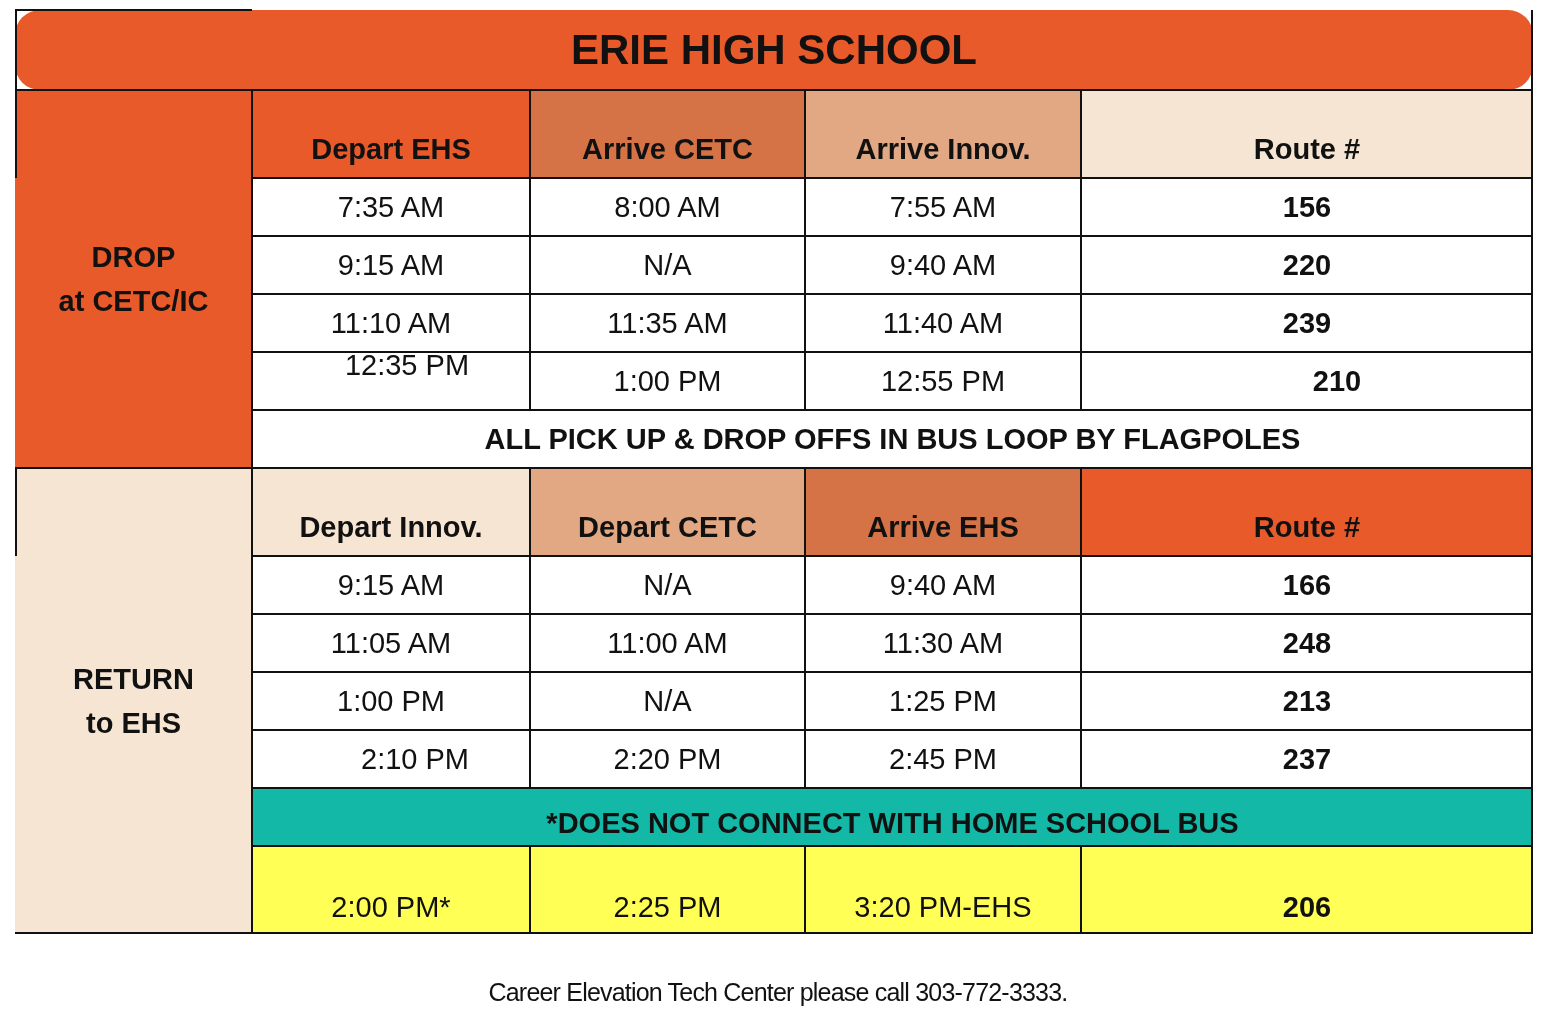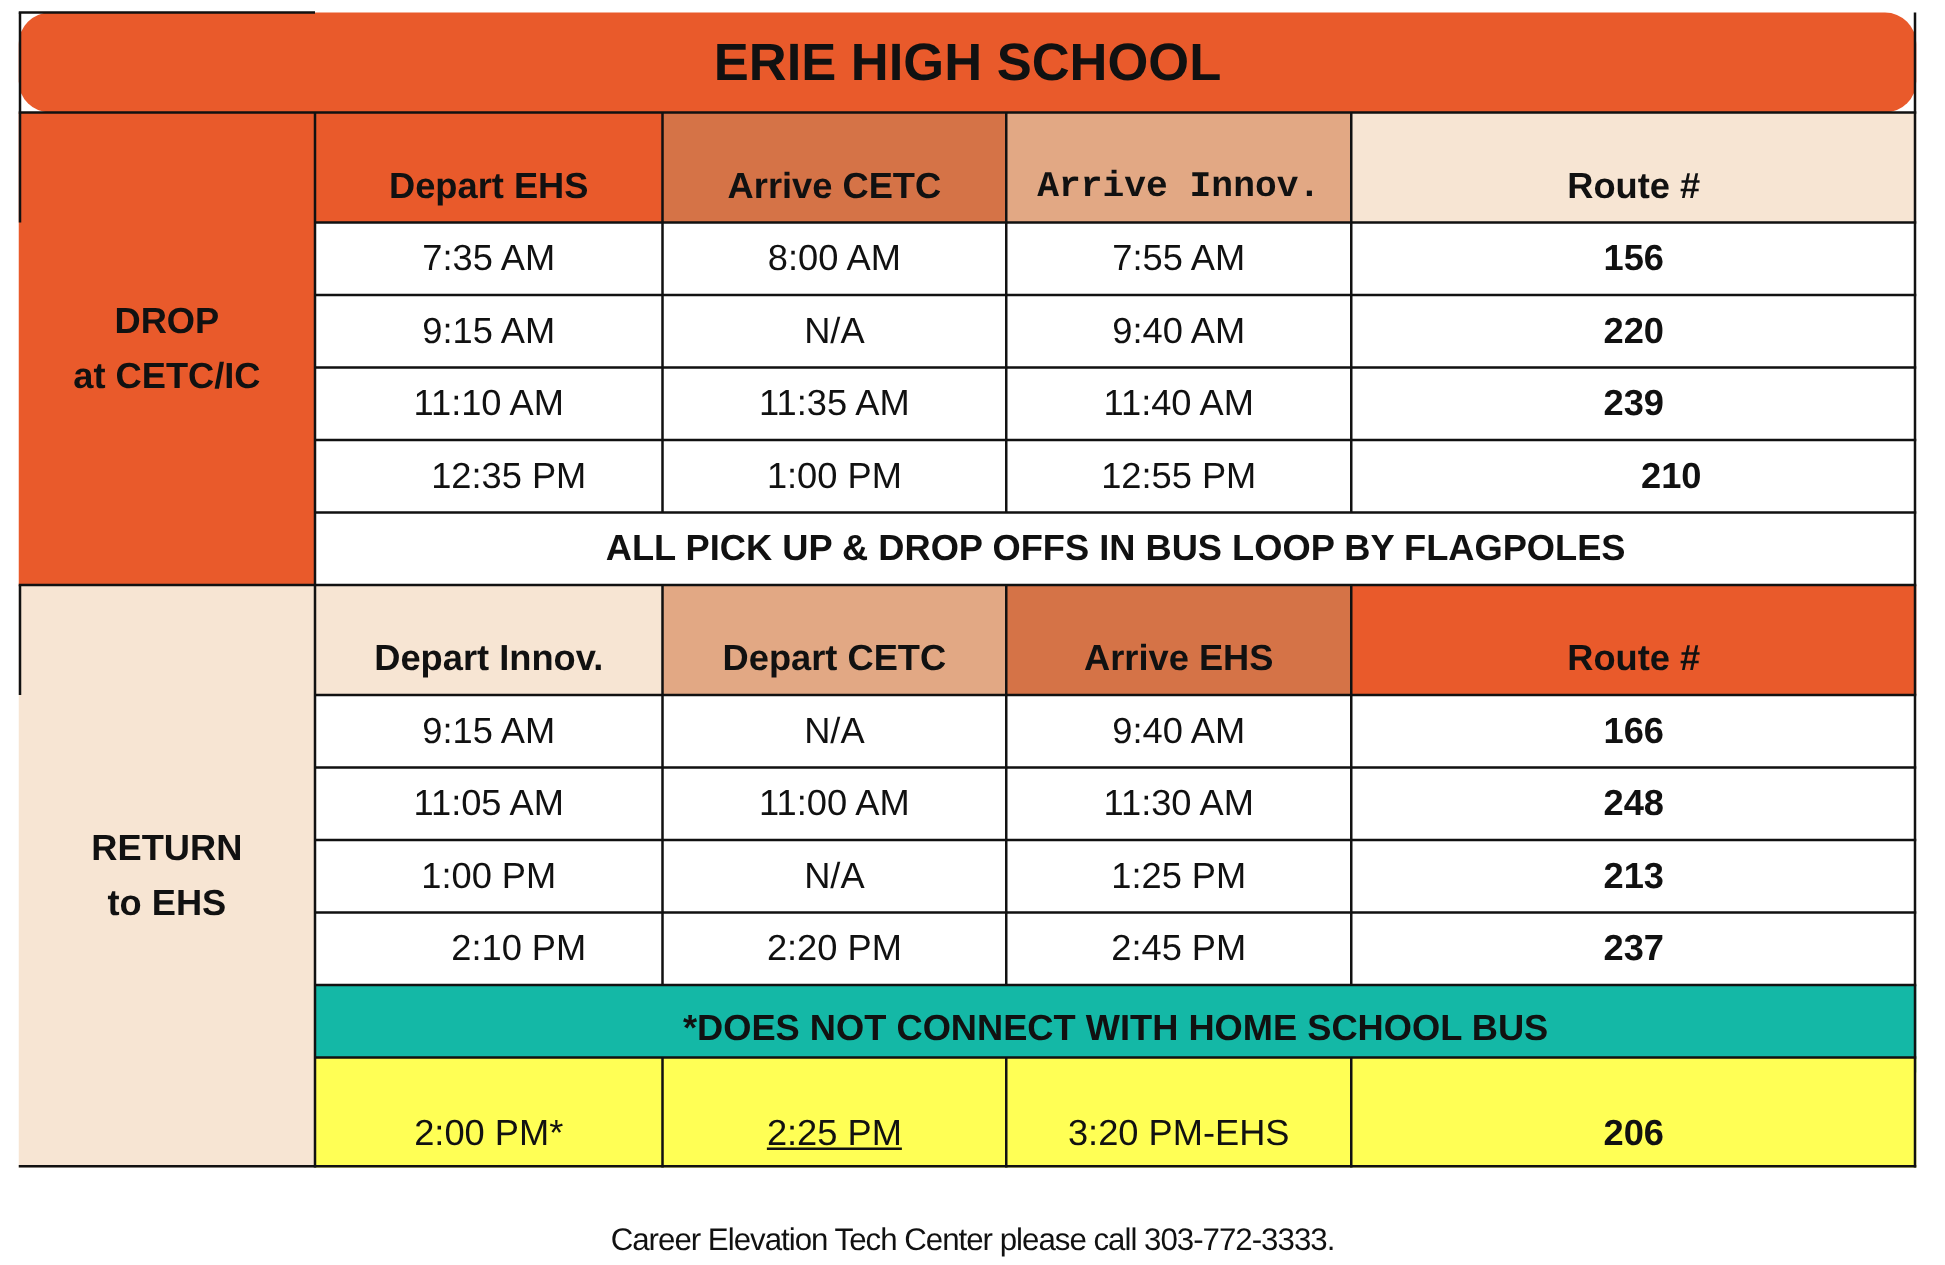--- a/index.html
+++ b/index.html
@@ -20,39 +20,39 @@
 
   <div class="cell title" style="left:0;top:0;width:1518px;height:80px;background:#e95a2b;">ERIE HIGH SCHOOL</div>
 
   <div class="cell side" style="left:0;top:80px;width:237px;height:378px;background:#e95a2b;">
     <span>DROP</span>
     <span>at CETC/IC</span>
   </div>
 
   <div class="cell hdr" style="left:237px;top:80px;width:278px;height:88px;background:#e95a2b;">Depart EHS</div>
   <div class="cell hdr" style="left:515px;top:80px;width:275px;height:88px;background:#d57347;">Arrive CETC</div>
-  <div class="cell hdr" style="left:790px;top:80px;width:276px;height:88px;background:#e2a884;font-family:Liberation Mono, monospace;">Arrive Innov.</div>
+  <div class="cell hdr" style="left:790px;top:80px;width:276px;height:88px;background:#e2a884;">Arrive Innov.</div>
   <div class="cell hdr" style="left:1066px;top:80px;width:452px;height:88px;background:#f7e5d3;">Route #</div>
 
   <div class="cell" style="left:237px;top:168px;width:278px;height:58px;">7:35 AM</div>
   <div class="cell" style="left:515px;top:168px;width:275px;height:58px;">8:00 AM</div>
   <div class="cell" style="left:790px;top:168px;width:276px;height:58px;">7:55 AM</div>
   <div class="cell bold" style="left:1066px;top:168px;width:452px;height:58px;">156</div>
 
   <div class="cell" style="left:237px;top:226px;width:278px;height:58px;">9:15 AM</div>
   <div class="cell" style="left:515px;top:226px;width:275px;height:58px;">N/A</div>
   <div class="cell" style="left:790px;top:226px;width:276px;height:58px;">9:40 AM</div>
   <div class="cell bold" style="left:1066px;top:226px;width:452px;height:58px;">220</div>
 
   <div class="cell" style="left:237px;top:284px;width:278px;height:58px;">11:10 AM</div>
   <div class="cell" style="left:515px;top:284px;width:275px;height:58px;">11:35 AM</div>
   <div class="cell" style="left:790px;top:284px;width:276px;height:58px;">11:40 AM</div>
   <div class="cell bold" style="left:1066px;top:284px;width:452px;height:58px;">239</div>
 
-  <div class="cell" style="left:237px;top:342px;width:278px;height:58px;padding-left:32px;">12:35 PM</div>
+  <div class="cell" style="left:237px;top:326px;width:278px;height:58px;padding-left:32px;">12:35 PM</div>
   <div class="cell" style="left:515px;top:342px;width:275px;height:58px;">1:00 PM</div>
   <div class="cell" style="left:790px;top:342px;width:276px;height:58px;">12:55 PM</div>
   <div class="cell bold" style="left:1066px;top:342px;width:512px;height:58px;">210</div>
 
   <div class="cell bold" style="left:237px;top:400px;width:1281px;height:58px;">ALL PICK UP &amp; DROP OFFS IN BUS LOOP BY FLAGPOLES</div>
 
   <div class="cell side" style="left:0;top:458px;width:237px;height:466px;background:#f7e5d3;">
     <span>RETURN</span>
     <span>to EHS</span>
   </div>
@@ -78,21 +78,21 @@
   <div class="cell bold" style="left:1066px;top:662px;width:452px;height:58px;">213</div>
 
   <div class="cell" style="left:237px;top:720px;width:278px;height:58px;padding-left:48px;">2:10 PM</div>
   <div class="cell" style="left:515px;top:720px;width:275px;height:58px;">2:20 PM</div>
   <div class="cell" style="left:790px;top:720px;width:276px;height:58px;">2:45 PM</div>
   <div class="cell bold" style="left:1066px;top:720px;width:452px;height:58px;">237</div>
 
   <div class="cell bold" style="left:237px;top:778px;width:1281px;height:70px;background:#14b8a6;">*DOES NOT CONNECT WITH HOME SCHOOL BUS</div>
 
   <div class="cell" style="left:237px;top:836px;width:278px;height:88px;background:#ffff55;align-items:flex-end;padding-bottom:10px;">2:00 PM*</div>
-  <div class="cell" style="left:515px;top:836px;width:275px;height:88px;background:#ffff55;align-items:flex-end;padding-bottom:10px;text-decoration:underline;">2:25 PM</div>
+  <div class="cell" style="left:515px;top:836px;width:275px;height:88px;background:#ffff55;align-items:flex-end;padding-bottom:10px;">2:25 PM</div>
   <div class="cell" style="left:790px;top:836px;width:276px;height:88px;background:#ffff55;align-items:flex-end;padding-bottom:10px;">3:20 PM-EHS</div>
   <div class="cell bold" style="left:1066px;top:836px;width:452px;height:88px;background:#ffff55;align-items:flex-end;padding-bottom:10px;">206</div>
 
   <div class="line" style="left:0;top:-1px;width:237px;height:2px;"></div>
   <div class="line" style="left:0;top:79px;width:1518px;height:2px;"></div>
   <div class="line" style="left:237px;top:167px;width:1281px;height:2px;"></div>
   <div class="line" style="left:237px;top:225px;width:1281px;height:2px;"></div>
   <div class="line" style="left:237px;top:283px;width:1281px;height:2px;"></div>
   <div class="line" style="left:237px;top:341px;width:1281px;height:2px;"></div>
   <div class="line" style="left:237px;top:399px;width:1281px;height:2px;"></div>

